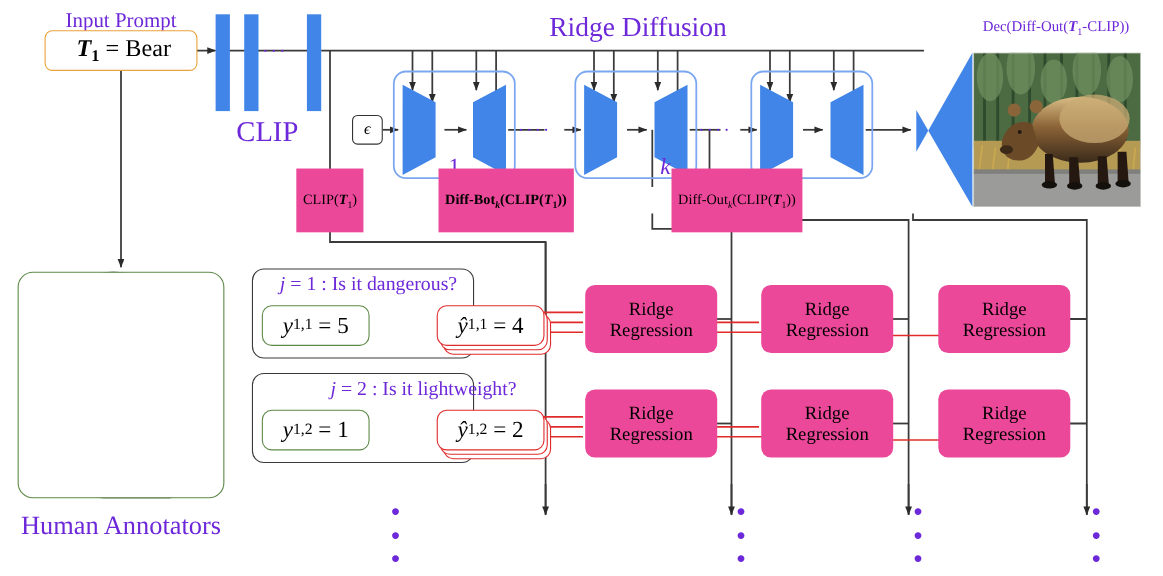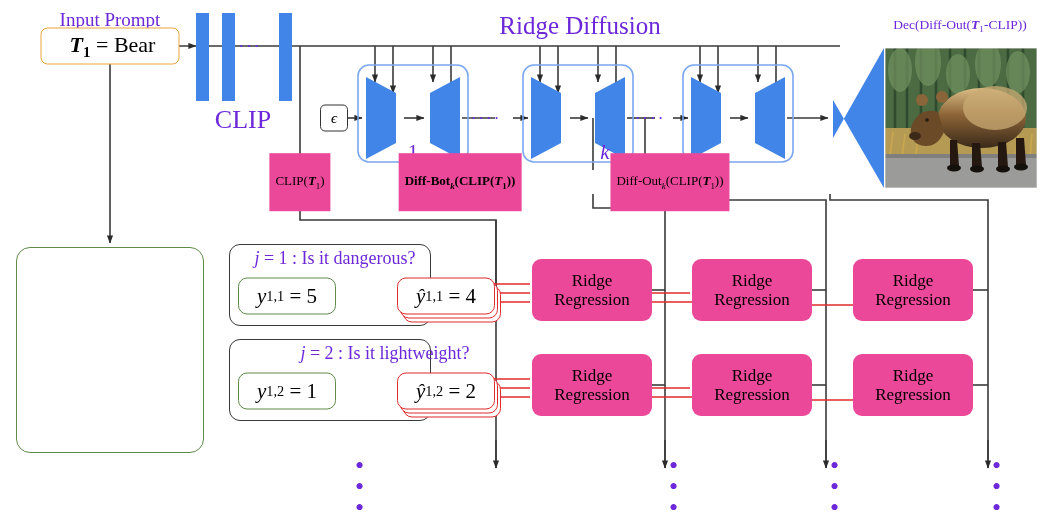--- a/index.html
+++ b/index.html
@@ -278,20 +278,21 @@
     CLIP(<b class="ital">T</b><sub>1</sub>)
   </div>
   <div class="bluebox" style="left:460px;top:182px;font-weight:bold;">
     Diff-Bot<sub class="ital">k</sub>(CLIP(<b class="ital">T</b><sub>1</sub>))
   </div>
   <div class="bluebox" style="left:670px;top:182px;">
     Diff-Out<sub class="ital">k</sub>(CLIP(<b class="ital">T</b><sub>1</sub>))
   </div>
 
   <div class="humanbox" style="left:110px;top:350px;width:186px;height:204px;"></div>
+  <div class="lbl ctr" style="left:110px;top:478px;font-size:24px;">Human Annotators</div>
 
   <div class="qbox" style="left:330px;top:285px;width:200px;height:80px;"></div>
   <div class="lbl ctr" style="left:335px;top:258px;font-size:18px;">
     <span class="ital">j</span> = 1 : Is it dangerous?
   </div>
   <div class="ybox" style="left:287px;top:296px;width:96px;height:35px;">
     <span class="ital">y</span><sub>1,1</sub>&nbsp;= 5
   </div>
   <div class="yhshadow" style="left:452px;top:304px;width:96px;height:35px;"></div>
   <div class="yhshadow" style="left:449px;top:300px;width:96px;height:35px;"></div>

